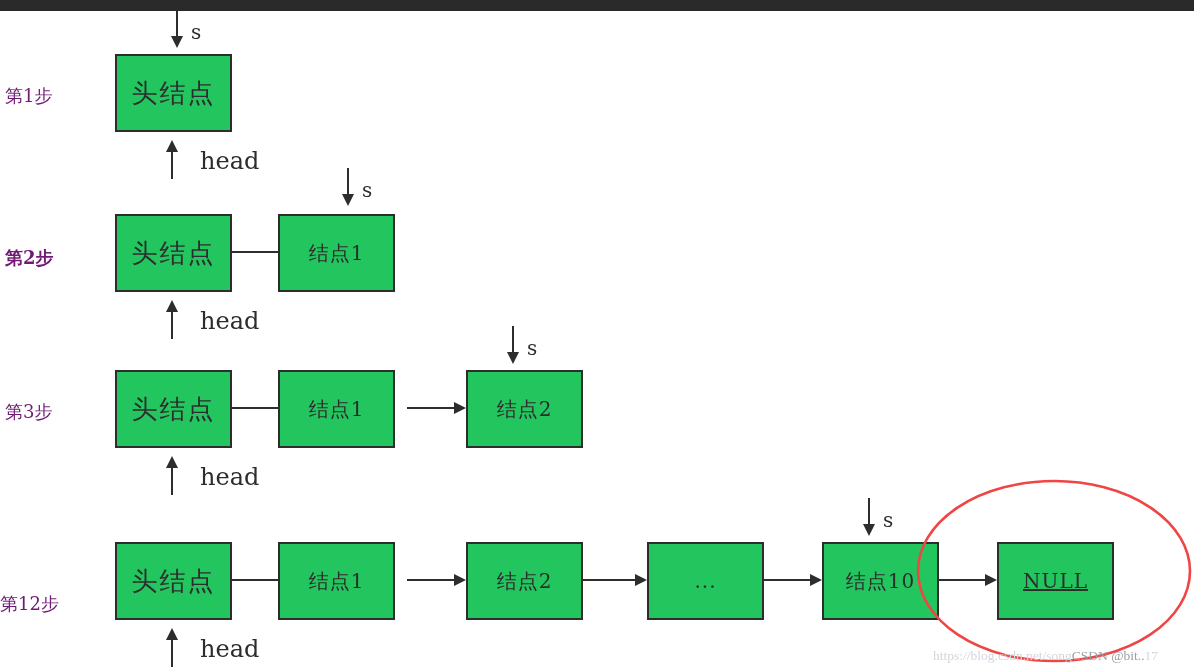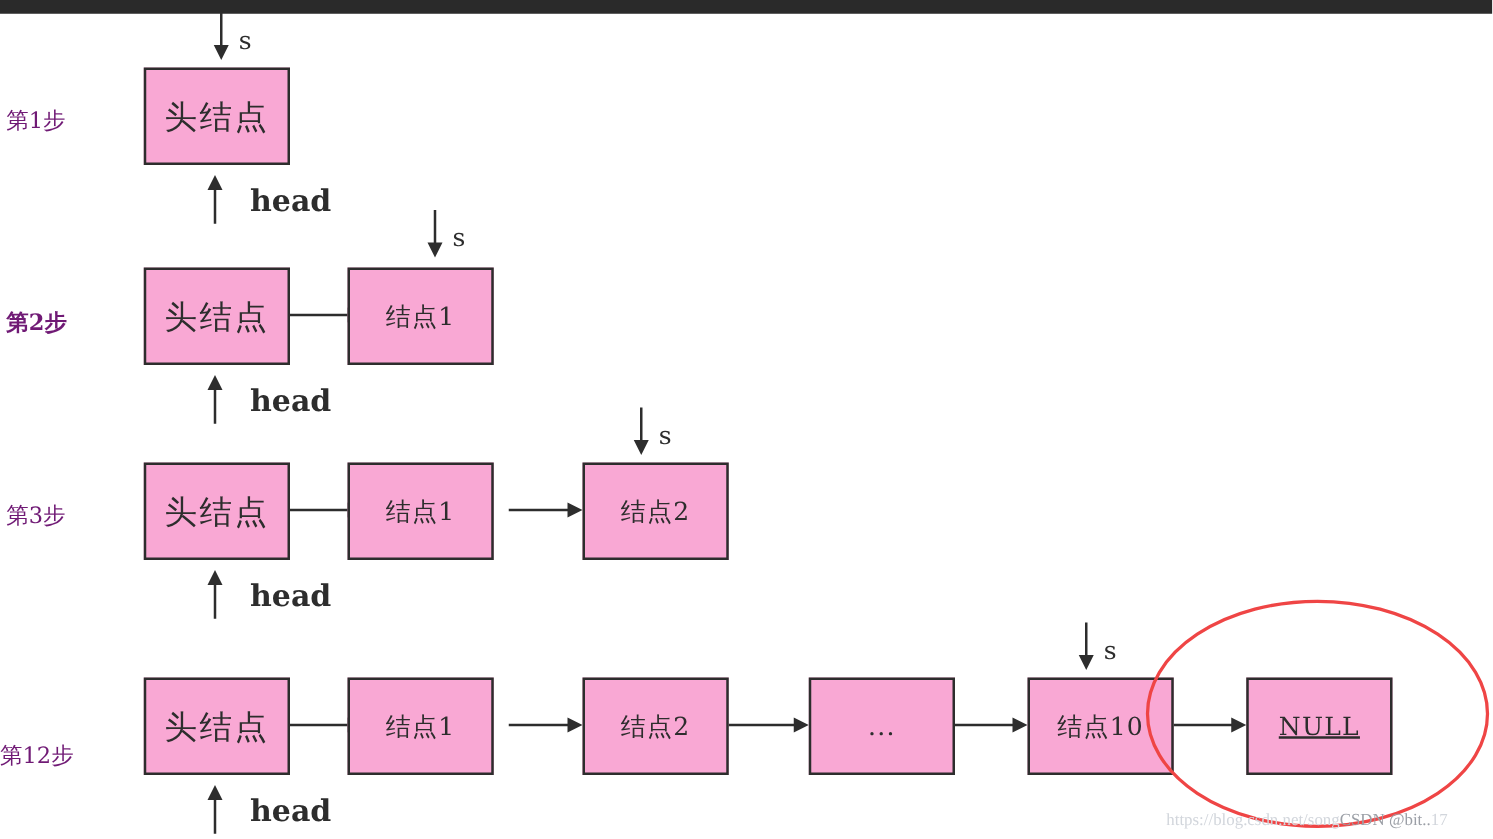--- a/index.html
+++ b/index.html
@@ -13,21 +13,21 @@
   
   .step-label{position:absolute;font-size:18px;color:#701a75;white-space:nowrap;}
   .step-r1{left:5px;top:84px;}
   .step-r2{left:5px;top:246px;font-weight:bold;}
   .step-r3{left:5px;top:400px;}
   .step-r4{left:0px;top:556px;margin-top:36px;}
 
   
   .node{
     position:absolute;width:117px;height:78px;box-sizing:border-box;
-    border:2px solid #2d2d2d;background:#f9a8d4;
+    border:2px solid #2d2d2d;background:#22c55e;
     display:flex;align-items:center;justify-content:center;
     font-size:20px;letter-spacing:1px;
   }
   .node.big{font-size:26px;letter-spacing:2px;}
   .r1{top:54px;} .r2{top:214px;} .r3{top:370px;} .r4{top:542px;}
   .c0{left:115px;} .c1{left:278px;} .c2{left:466px;} .c3{left:647px;} .c4{left:822px;} .c5{left:997px;text-decoration:underline;}
 
   
   .h-arrow{position:absolute;height:2px;}
   .h-arrow::before{content:"";position:absolute;left:0;right:11px;top:0;height:2px;background:#2d2d2d;}
@@ -45,21 +45,21 @@
   .s-r1{left:171px;top:10px;}
   .s-r2{left:342px;top:168px;}
   .s-r3{left:507px;top:326px;}
   .s-r4{left:863px;top:498px;}
 
   
   .head-marker{position:absolute;width:130px;height:40px;}
   .head-marker .v-head{position:absolute;left:0;top:0;width:0;height:0;
     border-bottom:12px solid #2d2d2d;border-left:6px solid transparent;border-right:6px solid transparent;}
   .head-marker .v-line{position:absolute;left:5px;top:11px;width:2px;height:28px;background:#2d2d2d;}
-  .head-marker .head-label{position:absolute;left:34px;top:9px;font-size:24px;line-height:24px;font-weight:bold;}
+  .head-marker .head-label{position:absolute;left:34px;top:9px;font-size:24px;line-height:24px;}
   .hd-r1{left:166px;top:140px;}
   .hd-r2{left:166px;top:300px;}
   .hd-r3{left:166px;top:456px;}
   .hd-r4{left:166px;top:628px;}
 
   
   .annotation-svg{position:absolute;left:0;top:0;width:1194px;height:671px;pointer-events:none;}
 
   
   .watermark{position:absolute;left:933px;top:648px;font-family:Liberation Serif, serif;

